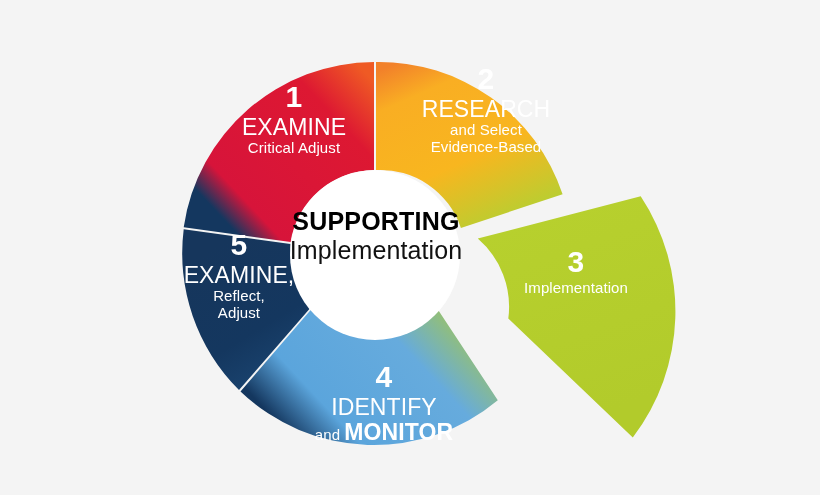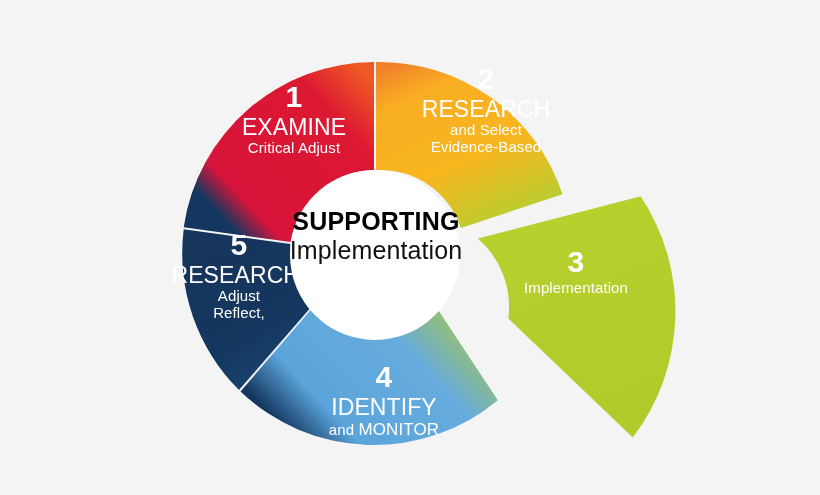--- a/index.html
+++ b/index.html
@@ -46,22 +46,22 @@
     display: block;
     letter-spacing: 0.1px;
   }
   .seg-sub {
     font-size: 15px;
     font-weight: normal;
     display: block;
     letter-spacing: 0.1px;
   }
   .seg-sub-strongpart {
-    font-weight: normal;
-    font-size: 17px;
+    font-weight: bold;
+    font-size: 23px;
   }
   .seg-sub-lightpart {
     font-weight: normal;
     font-size: 15px;
   }
   #label-1 { left: 208px; top: 80px; width: 172px; }
   #label-2 { left: 400px; top: 62px; width: 172px; }
   #label-3 { left: 490px; top: 245px; width: 172px; }
   #label-4 { left: 296px; top: 360px; width: 176px; }
   #label-5 { left: 165px; top: 228px; width: 148px; }
@@ -186,23 +186,23 @@
   </div>
 
   <div class="seg-label" id="label-4">
     <span class="seg-num">4</span>
     <span class="seg-head">IDENTIFY</span>
     <span class="seg-sub"><span class="seg-sub-lightpart">and</span> <span class="seg-sub-strongpart">MONITOR</span></span>
   </div>
 
   <div class="seg-label" id="label-5">
     <span class="seg-num">5</span>
-    <span class="seg-head">RESEARCH,</span>
+    <span class="seg-head">EXAMINE,</span>
+    <span class="seg-sub">Reflect,</span>
     <span class="seg-sub">Adjust</span>
-    <span class="seg-sub">Reflect,</span>
   </div>
 
   <div id="center-label">
     <span class="c-top">SUPPORTING</span>
     <span class="c-bot">Implementation</span>
   </div>
 
 </div>
 
 </body></html>

